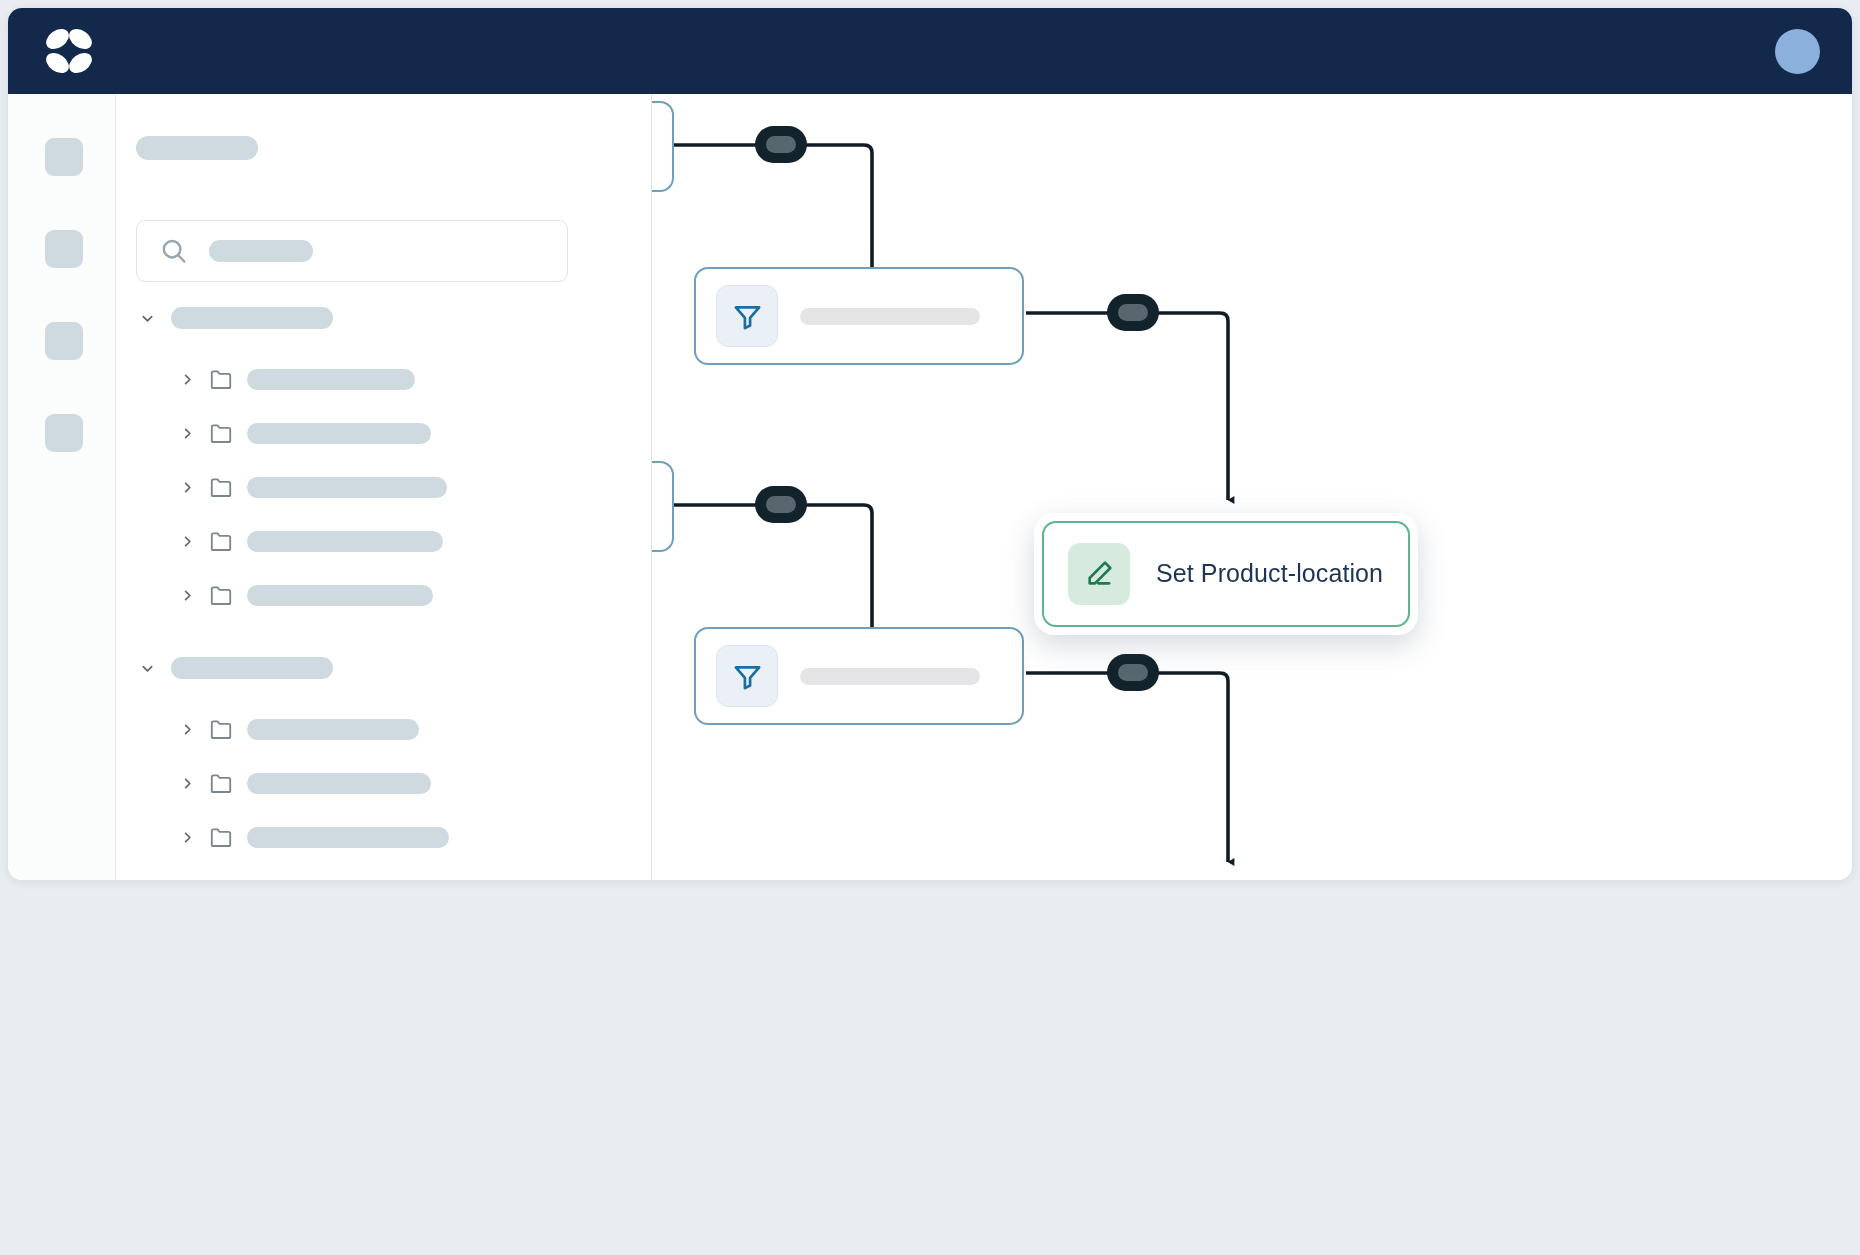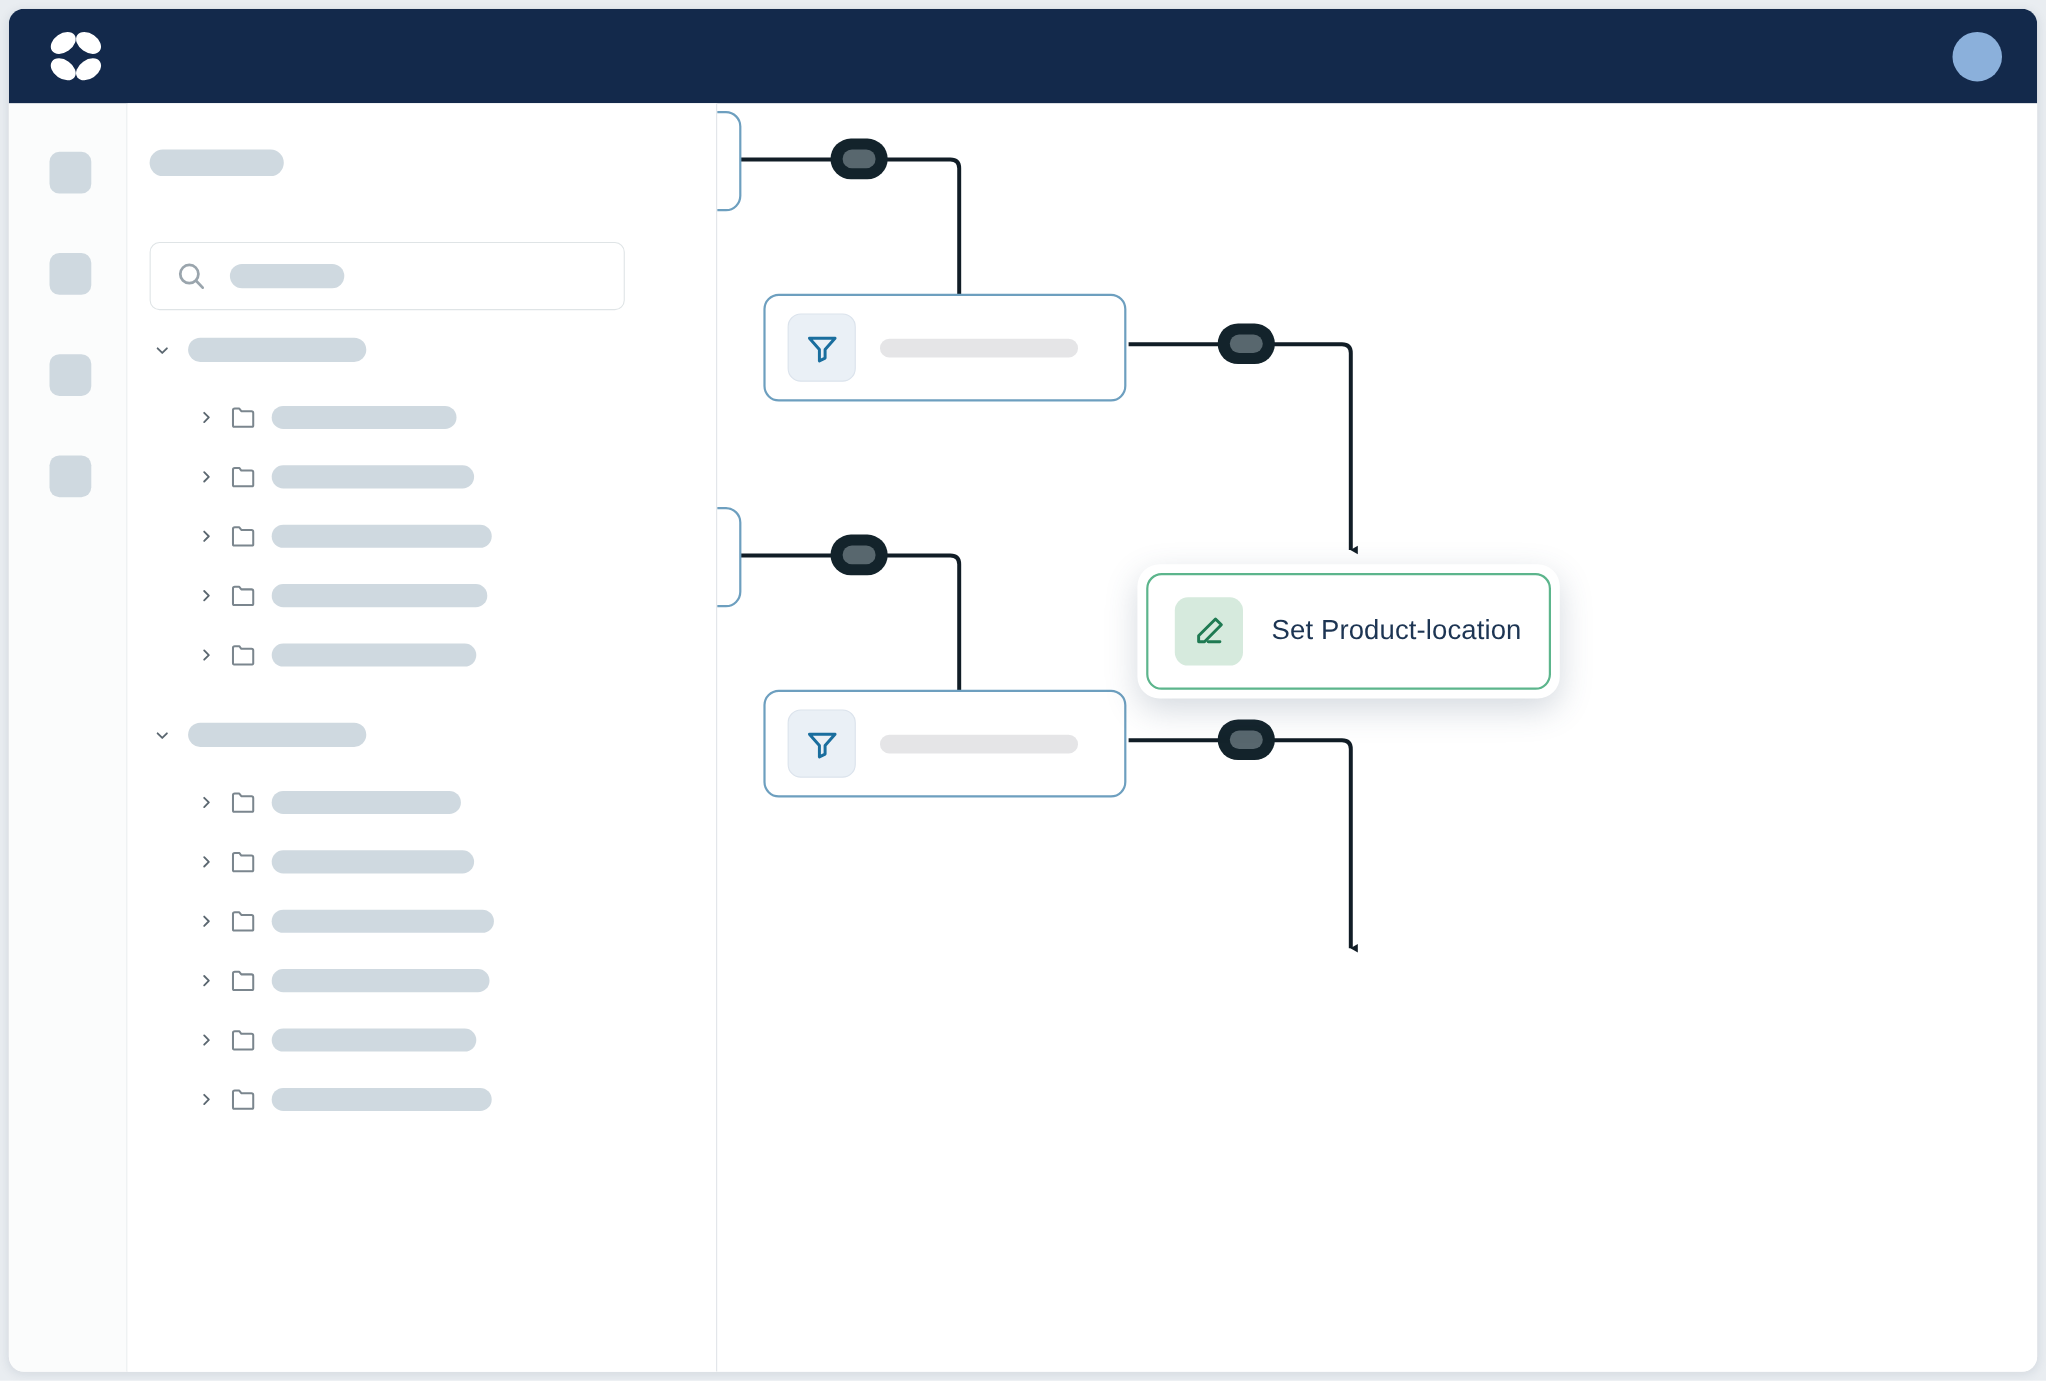--- a/index.html
+++ b/index.html
@@ -5,21 +5,21 @@
   * { box-sizing: border-box; margin: 0; padding: 0; }
   html, body {
     width: 1860px; height: 1255px;
     background: #e9edf1;
     font-family: "Liberation Sans", sans-serif;
     overflow: hidden;
   }
   .app-window {
     position: absolute;
     left: 8px; top: 8px;
-    width: 1844px; height: 1239px;
+    width: 1844px; height: 872px;
     background: #ffffff;
     border-radius: 14px;
     overflow: hidden;
     box-shadow: 0 2px 10px rgba(20,40,70,.10);
   }
 
   
   .topbar {
     position: absolute; left: 0; top: 0;
     width: 100%; height: 86px;

